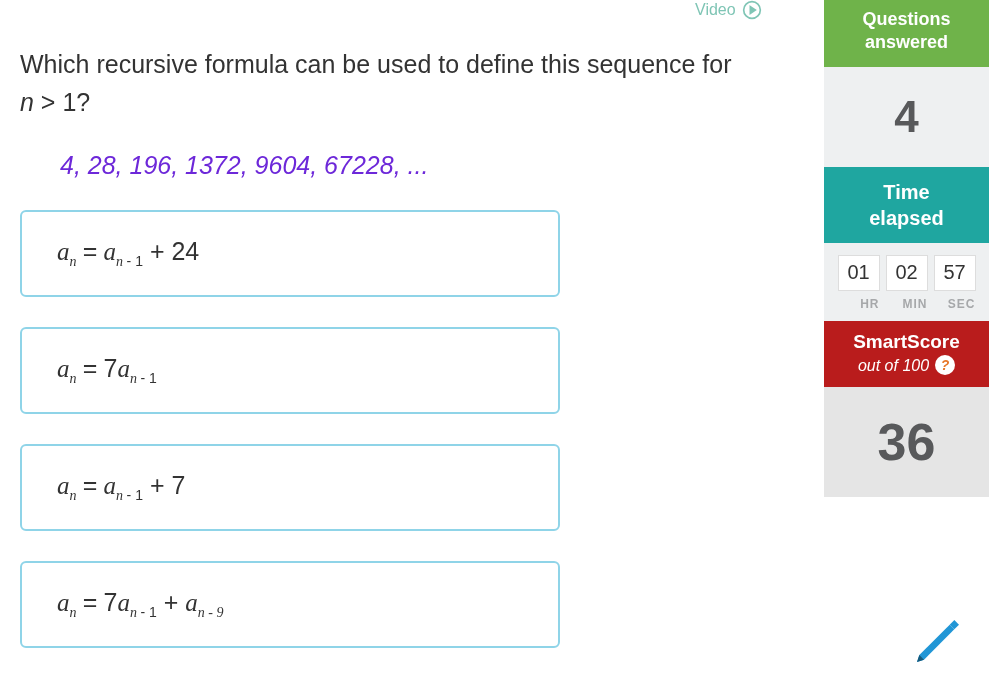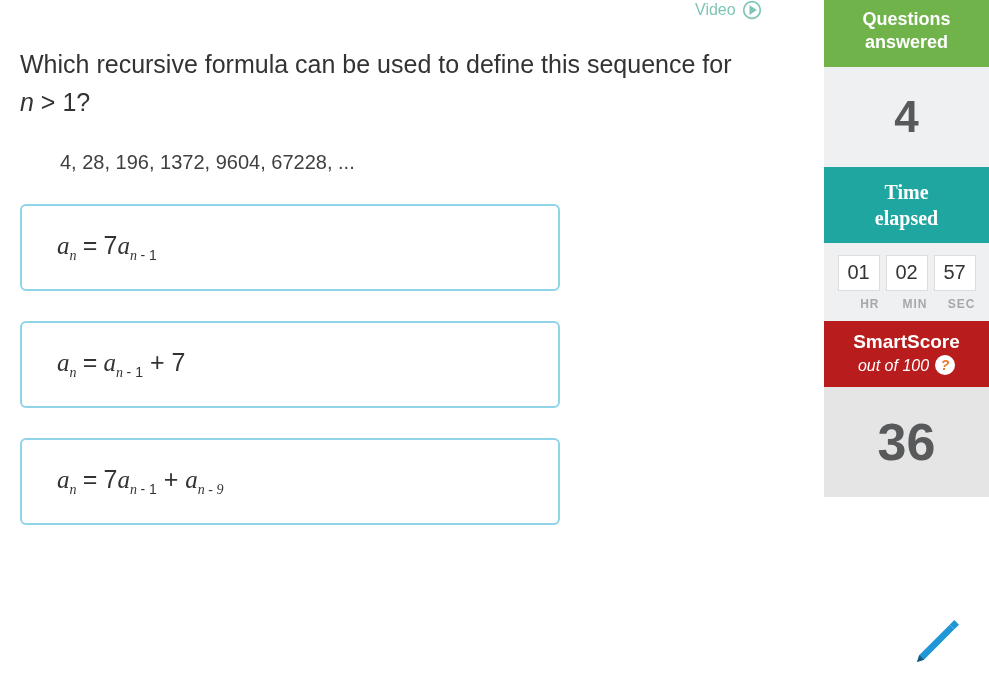--- a/index.html
+++ b/index.html
@@ -3,41 +3,41 @@
 <meta charset="utf-8">
 <style>
   * { box-sizing: border-box; margin: 0; padding: 0; }
   html, body { width: 989px; height: 693px; font-family: Verdana, Arial, sans-serif; background: #fff; }
   .page { display: flex; width: 989px; height: 693px; }
   .main { flex: 1; padding: 0 20px 20px 20px; position: relative; }
   .video-link { position: absolute; top: 0; left: 695px; color: #7fc5b5; font-size: 16px; display: flex; align-items: center; gap: 6px; cursor: pointer; }
   .video-link svg { width: 20px; height: 20px; }
   .question { font-size: 25px; color: #333; line-height: 1.5; margin-top: 46px; max-width: 720px; }
   .question i { font-style: italic; }
-  .sequence { font-size: 20px; color: #404040; margin: 30px 0 30px 40px; }
+  .sequence { font-size: 25px; color: #6d28d9; margin: 30px 0 30px 40px; font-style: italic; }
   .choices { display: flex; flex-direction: column; gap: 30px; margin-top: 10px; }
   .choice {
     width: 540px;
     border: 2px solid #8fd4e8;
     border-radius: 6px;
     padding: 25px 35px;
     font-size: 25px;
     color: #333;
     cursor: pointer;
     background: #fff;
     font-style: italic;
     font-family: Georgia, serif;
   }
   .choice .up { font-style: normal; font-family: Verdana, Arial, sans-serif; }
   .choice sub { font-size: 14px; font-style: italic; vertical-align: sub; }
   .choice sub .num { font-style: normal; font-family: Verdana, Arial, sans-serif; }
   .sidebar { width: 165px; display: flex; flex-direction: column; }
   .sb-green { background: #6fb34a; color: #fff; text-align: center; font-weight: bold; padding: 8px 0 12px 0; font-size: 18px; line-height: 1.3; }
   .sb-grey-big { background: #eef0f1; color: #58595b; text-align: center; font-weight: bold; padding: 25px 0; font-size: 44px; }
-  .sb-teal { background: #1fa6a0; color: #fff; text-align: center; font-weight: bold; padding: 12px 16px; font-size: 20px; line-height: 1.3; font-family: Liberation Serif, serif; }
+  .sb-teal { background: #1fa6a0; color: #fff; text-align: center; font-weight: bold; padding: 12px 16px; font-size: 20px; line-height: 1.3; }
   .sb-timer { background: #eef0f1; padding: 12px 6px 10px 6px; }
   .timer-row { display: flex; justify-content: center; gap: 6px; }
   .timer-box { background: #fff; border: 1px solid #ddd; width: 42px; height: 36px; display: flex; align-items: center; justify-content: center; font-size: 20px; color: #333; }
   .timer-labels { display: flex; justify-content: center; gap: 6px; margin-top: 6px; }
   .timer-labels span { width: 42px; text-align: right; font-size: 12px; font-weight: bold; color: #a6a8aa; letter-spacing: 1px; }
   .sb-orange { background: #b91c1c; color: #fff; text-align: center; padding: 10px 0 12px 0; }
   .sb-orange .title { font-weight: bold; font-size: 19px; }
   .sb-orange .sub { font-size: 16px; margin-top: 2px; display: flex; align-items: flex-end; justify-content: center; gap: 6px; font-style: italic; }
   .help-icon { display: inline-flex; width: 20px; height: 20px; border-radius: 50%; background: #fff; color: #e7792b; font-weight: bold; font-size: 14px; align-items: center; justify-content: center; }
   .sb-grey-score { background: #e5e5e5; color: #58595b; text-align: center; font-weight: bold; padding: 25px 0; font-size: 52px; }
@@ -56,20 +56,23 @@
       </svg>
     </div>
 
     <div class="question">
       <span>Which recursive formula can be used to define this sequence for </span><i>n</i><span> &gt; 1?</span>
     </div>
 
     <div class="sequence">4, 28, 196, 1372, 9604, 67228, ...</div>
 
     <div class="choices">
+      <div class="choice">
+        a<sub>n</sub> <span class="up">=</span> <span class="up"></span>a<sub>n <span class="num">- 1</span></sub><span class="up"> + 24</span>
+      </div>
       <div class="choice">
         a<sub>n</sub> <span class="up">=</span> <span class="up">7</span>a<sub>n <span class="num">- 1</span></sub><span class="up"></span>
       </div>
       <div class="choice">
         a<sub>n</sub> <span class="up">=</span> <span class="up"></span>a<sub>n <span class="num">- 1</span></sub><span class="up"> + 7</span>
       </div>
       <div class="choice">
         a<sub>n</sub> <span class="up">=</span> <span class="up">7</span>a<sub>n <span class="num">- 1</span></sub><span class="up"> + </span>a<sub><span>n - 9</span></sub>
       </div>
     </div>

